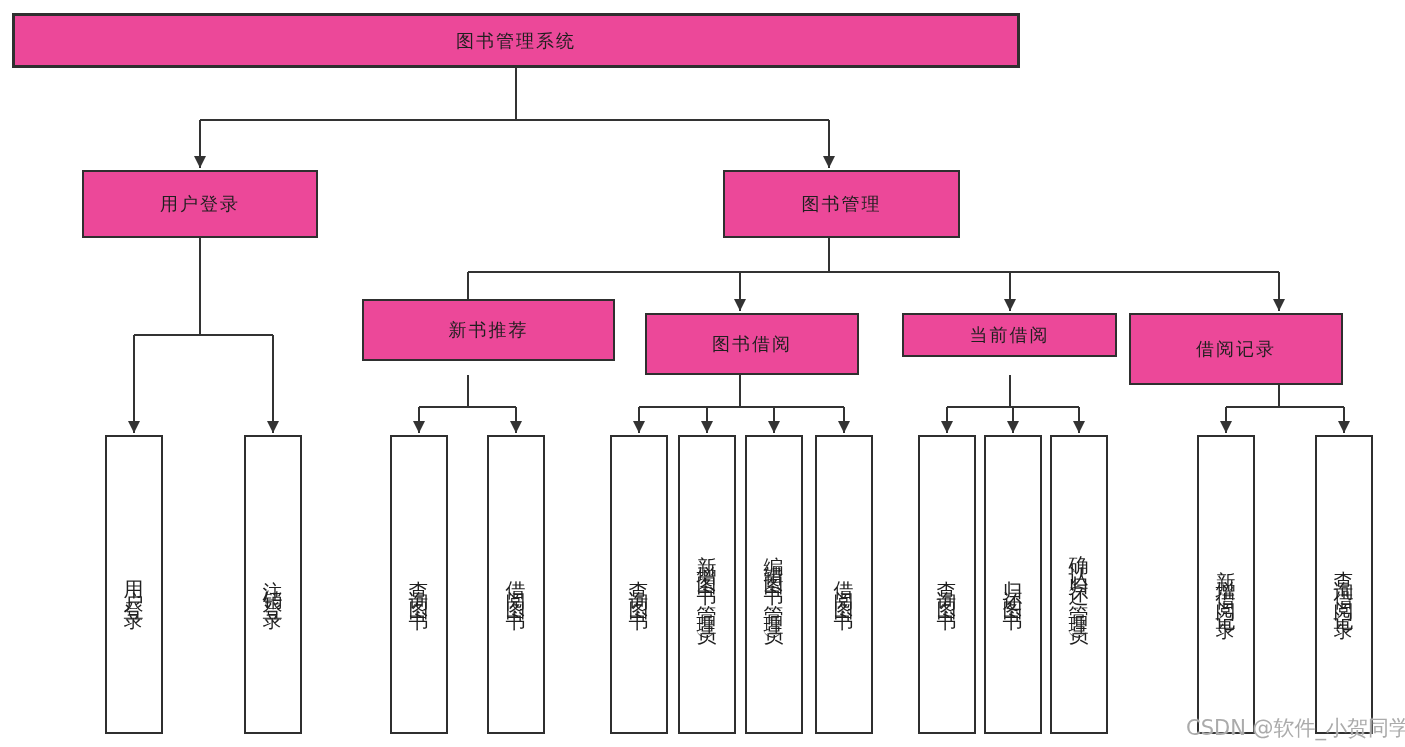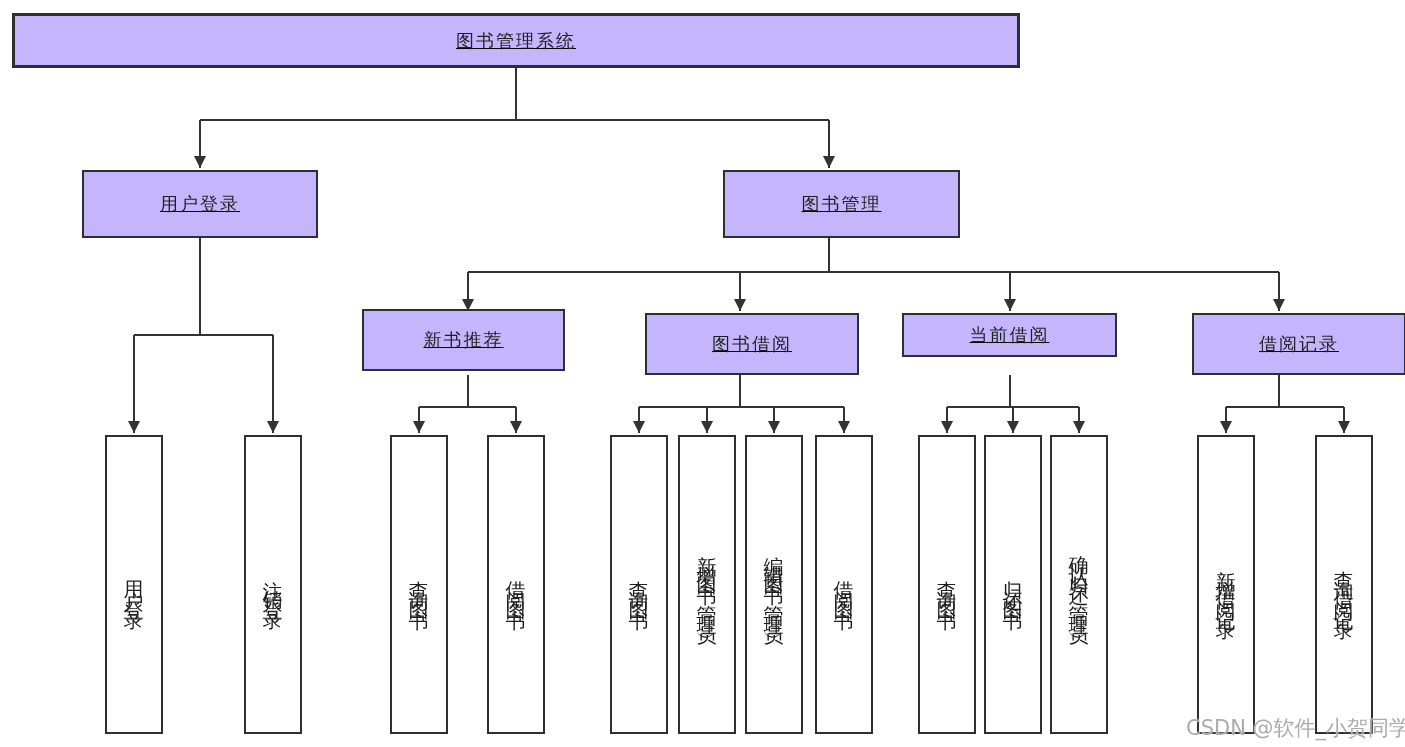--- a/index.html
+++ b/index.html
@@ -8,26 +8,25 @@
     position: relative;
     background: #ffffff;
     font-family: "DejaVu Sans", "Liberation Sans", sans-serif;
     overflow: hidden;
   }
   #canvas { position: absolute; inset: 0; width: 1405px; height: 747px; }
   #connectors { position: absolute; left: 0; top: 0; z-index: 0; }
   .node {
     position: absolute;
     border: 2px solid #2f2f2f;
-    background: #c4b5fd;
+    background: #ec4899;
     display: flex;
     align-items: center;
     justify-content: center;
     z-index: 1;
-    text-decoration: underline;
   }
   .node.root { border-width: 3px; }
   .node .h-label {
     font-size: 18px;
     color: #1f1f1f;
     letter-spacing: 2px;
     white-space: nowrap;
   }
   .leaf {
     position: absolute;
@@ -112,30 +111,30 @@
     <span class="h-label">图书管理系统</span>
   </div>
 
   <div class="node" style="left:82px; top:170px; width:236px; height:68px;">
     <span class="h-label">用户登录</span>
   </div>
   <div class="node" style="left:723px; top:170px; width:237px; height:68px;align-items:center;">
     <span class="h-label">图书管理</span>
   </div>
 
-  <div class="node" style="left:362px; top:309px; width:203px; height:62px;">
+  <div class="node" style="left:362px; top:299px; width:253px; height:62px;">
     <span class="h-label">新书推荐</span>
   </div>
   <div class="node" style="left:633px; top:313px; width:214px; height:62px;margin-left:12px;">
     <span class="h-label">图书借阅</span>
   </div>
   <div class="node" style="left:902px; top:313px; width:215px; height:44px;">
     <span class="h-label">当前借阅</span>
   </div>
-  <div class="node" style="left:1192px; top:313px; width:214px; height:62px;">
+  <div class="node" style="left:1129px; top:313px; width:214px; height:72px;">
     <span class="h-label">借阅记录</span>
   </div>
 
   <div class="leaf" style="left:105px; top:435px;">
     <span class="v-label">用户登录</span>
   </div>
   <div class="leaf" style="left:244px; top:435px;">
     <span class="v-label">注销登录</span>
   </div>
 

